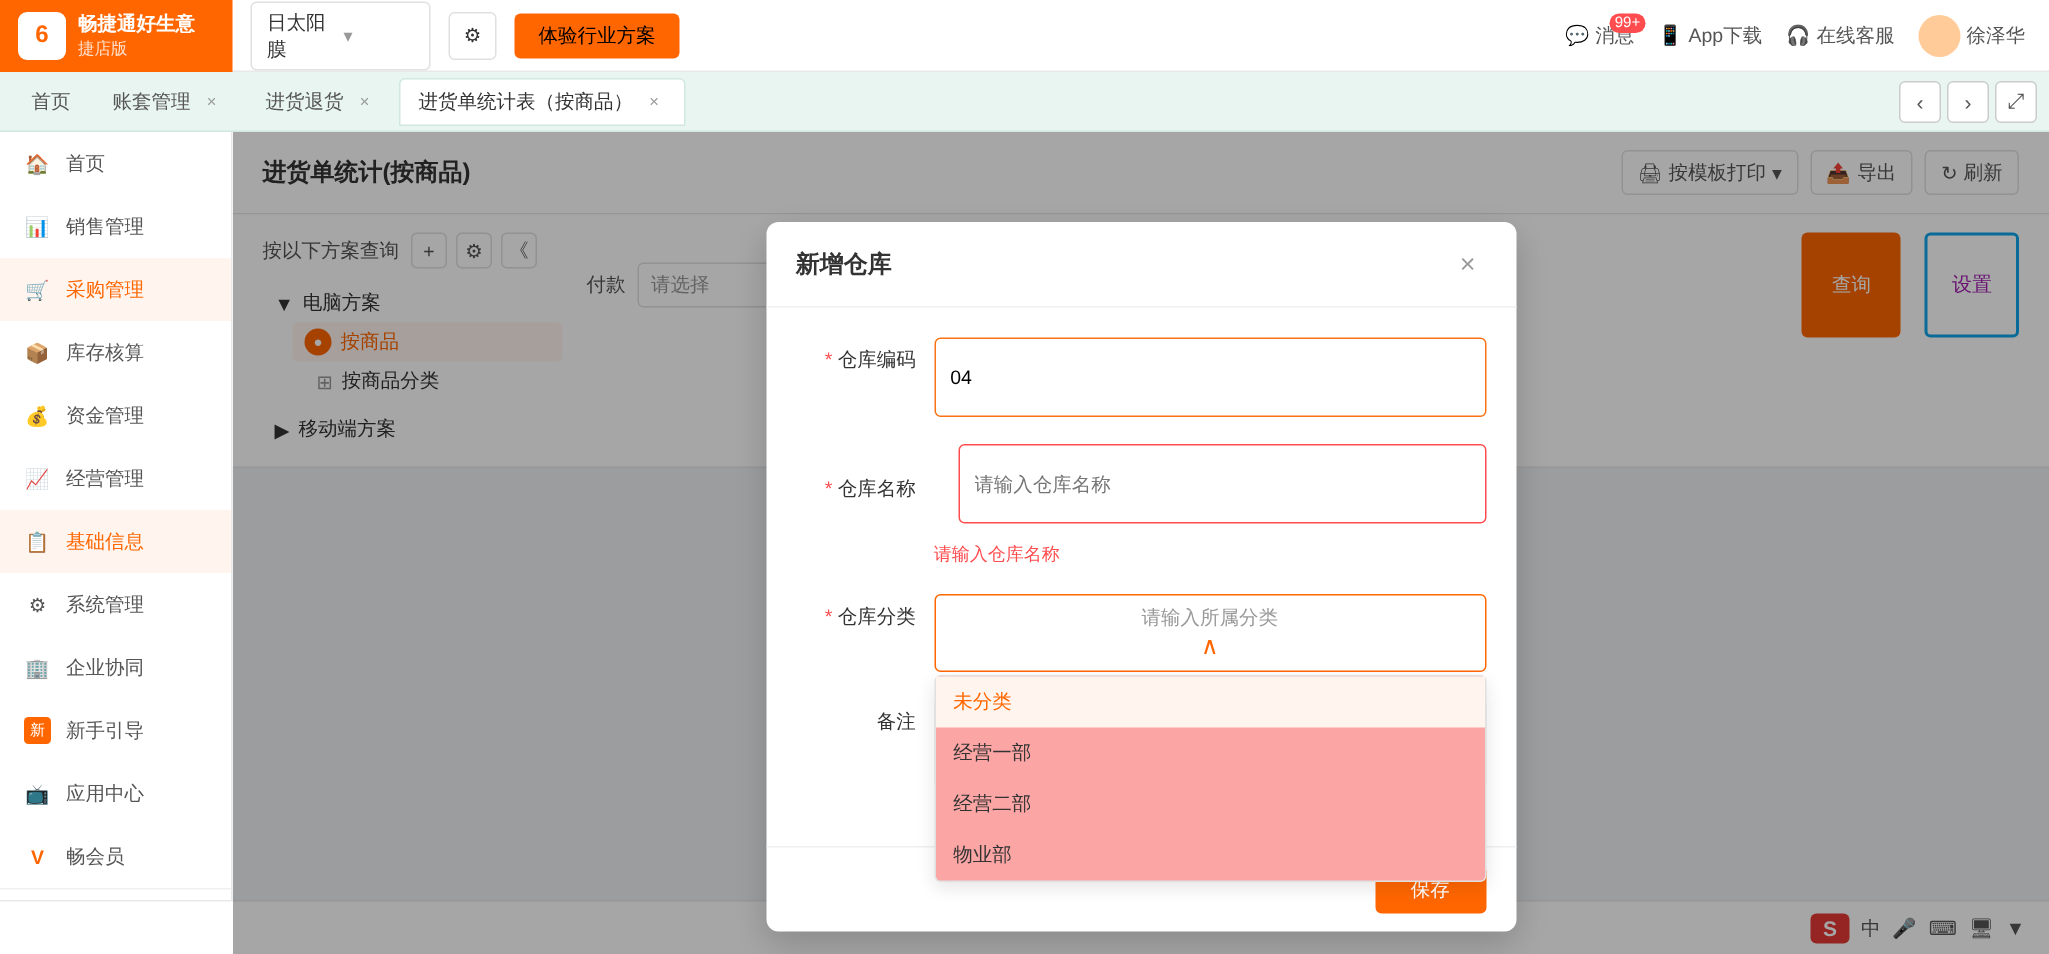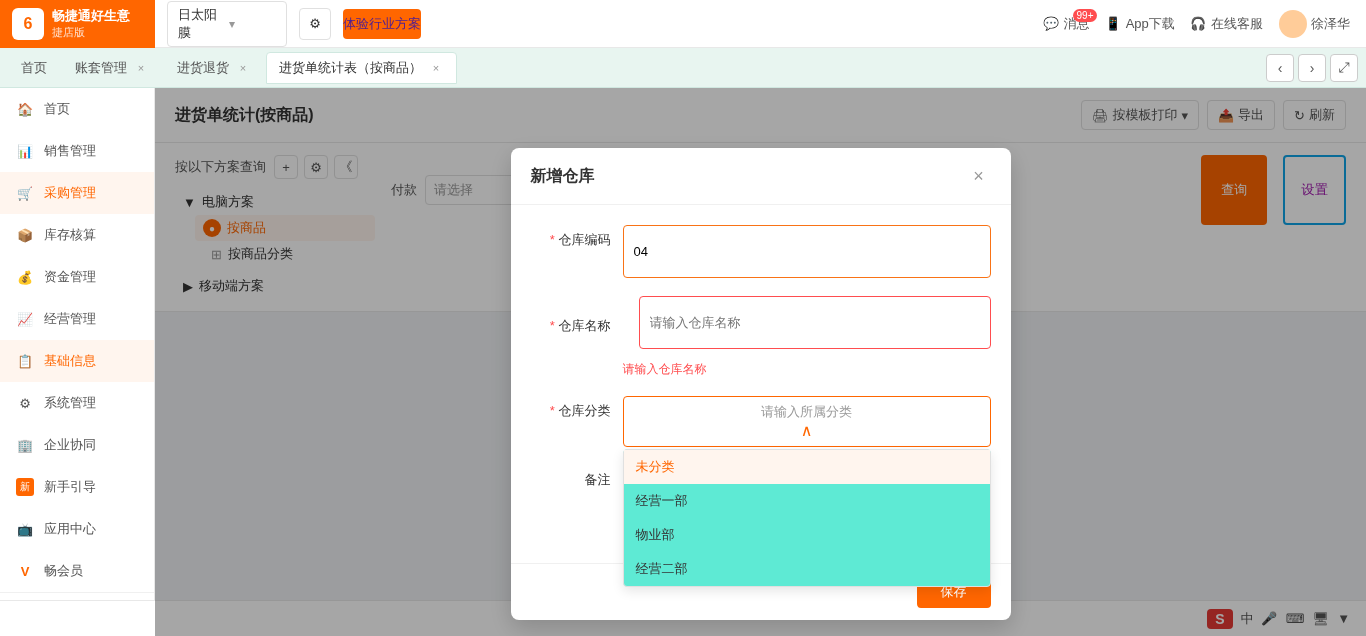--- a/index.html
+++ b/index.html
@@ -27,22 +27,22 @@
       padding: 4px 10px; cursor: pointer; min-width: 120px;
       background: #fff;
     }
     .store-selector span { flex: 1; }
     .gear-btn {
       width: 32px; height: 32px; border: 1px solid #e0e0e0;
       border-radius: 4px; display: flex; align-items: center;
       justify-content: center; cursor: pointer; background: #fff;
     }
     .trial-btn {
-      background: #ff6600; color: #4c1d95; border: none;
-      border-radius: 4px; padding: 6px 0; cursor: pointer;
+      background: #ff6600; color: #000000; border: none;
+      border-radius: 4px; padding: 6px 16px; cursor: pointer;
       font-size: 13px;
     }
     .header-right {
       margin-left: auto; display: flex; align-items: center; gap: 16px;
     }
     .header-icon-item {
       display: flex; align-items: center; gap: 4px;
       cursor: pointer; color: #555; font-size: 13px; position: relative;
     }
     .badge {
@@ -251,21 +251,21 @@
       display: flex; align-items: center; justify-content: space-between;
       border: 1px solid #ff6600; border-radius: 4px;
       padding: 6px 10px; cursor: pointer; background: #fff;
       font-size: 13px; color: #999; flex-direction: column;
     }
     .dropdown-arrow {
       color: #ff6600; font-size: 16px;
     }
     .dropdown-list {
       position: absolute; top: 100%; left: 0; right: 0;
-      background: #5eead4; border: 1px solid #e0e0e0;
+      background: #fca5a5; border: 1px solid #e0e0e0;
       border-radius: 4px; box-shadow: 0 4px 12px rgba(0,0,0,0.1);
       z-index: 10; margin-top: 2px;
     }
     .dropdown-item {
       padding: 8px 12px; cursor: pointer; font-size: 13px;
     }
     .dropdown-item.selected { background: #fff5ee; color: #ff6600; }
 
     
     .field-textarea {
@@ -542,22 +542,22 @@
               <span>仓库分类</span>
             </label>
             <div class="dropdown-wrapper">
               <div class="dropdown-trigger">
                 <span>请输入所属分类</span>
                 <span class="dropdown-arrow">∧</span>
               </div>
               <div class="dropdown-list">
                 <div class="dropdown-item selected">未分类</div>
                 <div class="dropdown-item">经营一部</div>
+                <div class="dropdown-item">经营二部</div>
                 <div class="dropdown-item">物业部</div>
-                <div class="dropdown-item">经营二部</div>
               </div>
             </div>
           </div>
 
           <div class="field-row">
             <label class="field-label">
               <span>备注</span>
             </label>
             <textarea class="field-textarea" style=""></textarea>
           </div>

